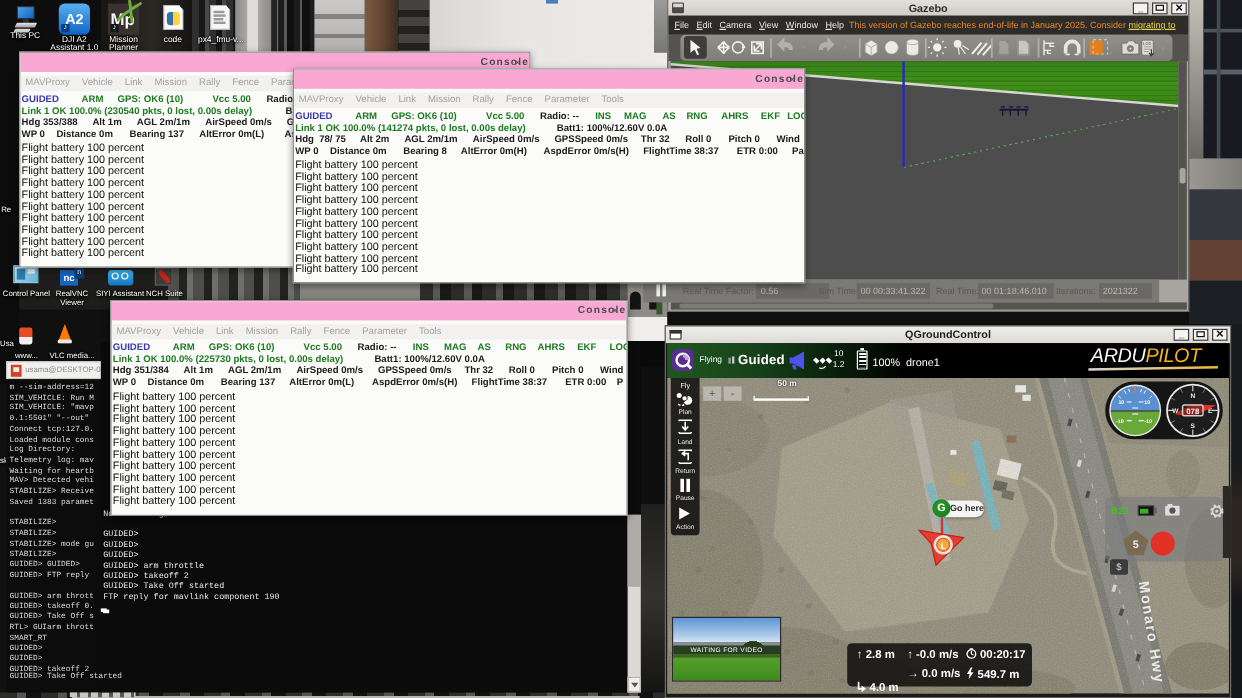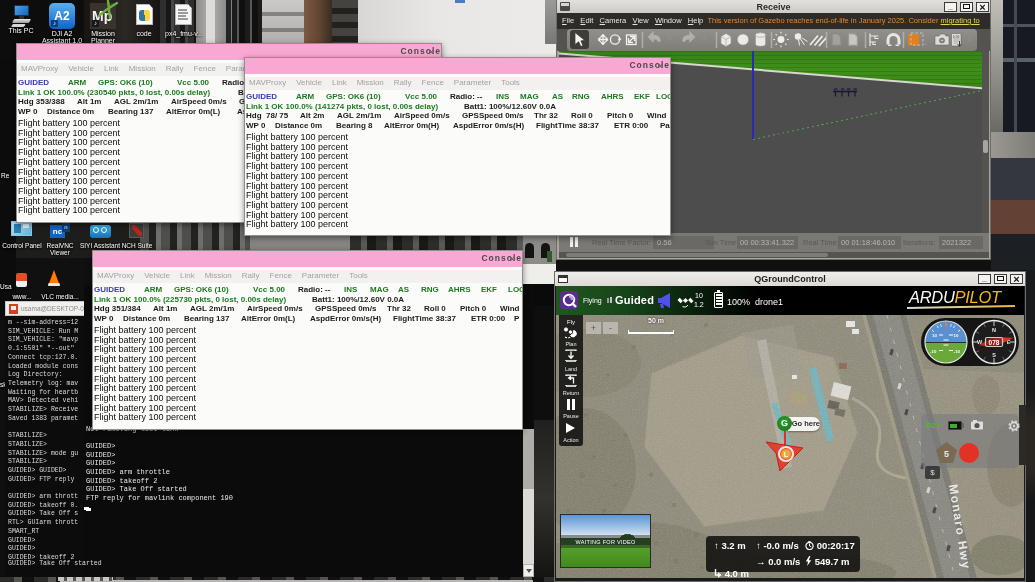--- a/index.html
+++ b/index.html
@@ -184,21 +184,21 @@
 
  <div class="abs" style="left:84px;top:507px;width:5px;height:3px;background:#fff"></div>
 </div>
 
 <div id="gazebo">
  <div class="abs" style="left:556px;top:0;width:435px;height:260px;background:#a9a5a0;border:1px solid #6e6c68"></div>
 
  <div class="abs" style="left:557px;top:0;width:433px;height:13px;background:linear-gradient(180deg,#e3e0dc,#cfccc7)"></div>
  <div class="abs" style="left:560px;top:2px;width:10px;height:9px;background:#4a4a48;border-radius:1px"></div>
  <div class="abs" style="left:561px;top:3px;width:8px;height:3px;background:#d8d6d2"></div>
- <div class="abs" style="left:556px;top:1px;width:435px;height:12px;color:#2d2d2b;font-weight:bold;font-size:9px;text-align:center;line-height:12px">Receive</div>
+ <div class="abs" style="left:556px;top:1px;width:435px;height:12px;color:#2d2d2b;font-weight:bold;font-size:9px;text-align:center;line-height:12px">Gazebo</div>
  <div class="abs" style="left:944px;top:2px;width:13px;height:10px;background:#f4f3f1;border:1px solid #3a3a3a;color:#111;font-size:8px;line-height:8px;text-align:center;font-weight:bold">_</div>
  <div class="abs" style="left:960px;top:2px;width:13px;height:10px;background:#f4f3f1;border:1px solid #3a3a3a"></div>
  <div class="abs" style="left:963px;top:4px;width:7px;height:5px;border:1px solid #111"></div>
  <div class="abs" style="left:976px;top:2px;width:13px;height:10px;background:#f4f3f1;border:1px solid #3a3a3a;color:#111;font-size:11px;line-height:9px;text-align:center;font-weight:bold">×</div>
 
  <div class="abs" style="left:557px;top:13px;width:433px;height:16px;background:#2d2c29;color:#e8e6e2;font-size:7.5px;line-height:15px;white-space:nowrap">
   <span style="margin-left:5px;text-decoration:underline;text-decoration-thickness:0.5px">F</span>ile&nbsp;&nbsp;&nbsp;<span style="text-decoration:underline">E</span>dit&nbsp;&nbsp;&nbsp;<span style="text-decoration:underline">C</span>amera&nbsp;&nbsp;&nbsp;<span style="text-decoration:underline">V</span>iew&nbsp;&nbsp;&nbsp;<span style="text-decoration:underline">W</span>indow&nbsp;&nbsp;&nbsp;<span style="text-decoration:underline">H</span>elp&nbsp;&nbsp;<span style="color:#e8862a">This version of Gazebo reaches end-of-life in January 2025. Consider <span style="color:#e8d44a;text-decoration:underline">migrating to</span></span>
  </div>
 
  <div class="abs" style="left:557px;top:29px;width:433px;height:22px;background:#55534f"></div>
@@ -296,21 +296,21 @@
   <svg class="abs" style="left:272px;top:36px" width="28" height="12" viewBox="0 0 28 12">
    <path d="M2 4.5 H26" stroke="#181830" stroke-width="1.6"></path>
    <path d="M4.5 4.5 V9.5 M11 4.5 V9.5 M17.5 4.5 V9.5 M24 4.5 V9.5" stroke="#181830" stroke-width="1.2"></path>
    <path d="M3 2.2 h3.4 M10 2.2 h3.4 M16 2.2 h3.4 M22.5 2.2 h3.4" stroke="#26264a" stroke-width="1.8"></path>
   </svg>
  </div>
 
  <div class="abs" style="left:982px;top:51px;width:7px;height:182px;background:#55534f"></div>
  <div class="abs" style="left:983px;top:140px;width:5px;height:13px;background:#a8a6a2;border-radius:2px"></div>
 
- <div class="abs" style="left:559px;top:233px;width:430px;height:19px;background:#7b7975;color:#55534f;font-size:7.5px;line-height:19px;white-space:nowrap">
+ <div class="abs" style="left:536px;top:233px;width:430px;height:19px;background:#7b7975;color:#55534f;font-size:7.5px;line-height:19px;white-space:nowrap">
   <span style="position:absolute;left:11px;top:4px;width:3px;height:10px;background:#f0efec"></span>
       <span style="position:absolute;left:16px;top:4px;width:3px;height:10px;background:#f0efec"></span>
   <span style="position:absolute;left:33px;color:#5b5955">Real Time Factor:</span>
   <span style="position:absolute;left:94px;top:3px;width:61px;height:13px;background:#6b6965;color:#b8b6b2;padding-left:4px;line-height:13px">0.56</span>
   <span style="position:absolute;left:146px;color:#5b5955">Sim Time:</span>
   <span style="position:absolute;left:178px;top:3px;width:61px;height:13px;background:#6b6965;color:#b8b6b2;padding-left:3px;line-height:13px">00 00:33:41.322</span>
   <span style="position:absolute;left:244px;color:#5b5955">Real Time:</span>
   <span style="position:absolute;left:279px;top:3px;width:63px;height:13px;background:#6b6965;color:#b8b6b2;padding-left:3px;line-height:13px">00 01:18:46.010</span>
   <span style="position:absolute;left:344px;color:#5b5955">Iterations:</span>
   <span style="position:absolute;left:380px;top:3px;width:44px;height:13px;background:#6b6965;color:#b8b6b2;padding-left:3px;line-height:13px">2021322</span>
@@ -707,21 +707,21 @@
 
  <div class="abs" style="left:560px;top:514px;width:91px;height:54px;overflow:hidden;border:1px solid #2a2a2a">
   <div class="abs" style="left:0;top:0;width:100%;height:45%;background:linear-gradient(180deg,#5d95d5,#a8c8e8 60%,#e8eef2)"></div>
   <div class="abs" style="left:0;top:45%;width:100%;height:20%;background:#2d5a23"></div>
   <div class="abs" style="left:0;top:58%;width:100%;height:42%;background:linear-gradient(180deg,#58a32c,#3f8a1e)"></div>
   <div class="abs" style="left:60%;top:30%;width:30%;height:28%;background:radial-gradient(ellipse at 50% 100%,#2a5520 55%,transparent 56%)"></div>
   <div class="abs" style="left:0;top:38%;width:100%;height:26%;background:rgba(30,30,30,.45);color:#fff;font-size:5.5px;text-align:center;line-height:14px;letter-spacing:.3px">WAITING FOR VIDEO</div>
  </div>
 
  <div class="abs" style="left:706px;top:536px;width:154px;height:36px;background:rgba(8,8,8,.82);border-radius:4px;color:#fff;font-size:9.5px;font-weight:bold">
-  <span style="position:absolute;left:8px;top:4px">↑ 3.2 m</span>
+  <span style="position:absolute;left:8px;top:4px">↑ 2.8 m</span>
   <span style="position:absolute;left:50px;top:4px">↑ -0.0 m/s</span>
   <span style="position:absolute;left:99px;top:4px"><svg width="9" height="9" viewBox="0 0 10 10" style="vertical-align:-1px">
           <circle cx="5" cy="5.5" r="4" fill="none" stroke="#fff" stroke-width="1.3"></circle>
           <path d="M5 5.5 V2.8 M5 5.5 L7 6.5 M3.5 .8 L6.5 .8" stroke="#fff" stroke-width="1.1" fill="none"></path>
         </svg> 00:20:17</span>
   <span style="position:absolute;left:8px;top:32px"><svg width="8" height="9" viewBox="0 0 8 9" style="vertical-align:-1px">
           <path d="M1.5 0 V6 H5" stroke="#fff" stroke-width="1.4" fill="none"></path>
           <path d="M4 3.2 L7.6 6 L4 8.8 Z" fill="#fff"></path>
         </svg> 4.0 m</span>
   <span style="position:absolute;left:50px;top:20px">→ 0.0 m/s</span>

